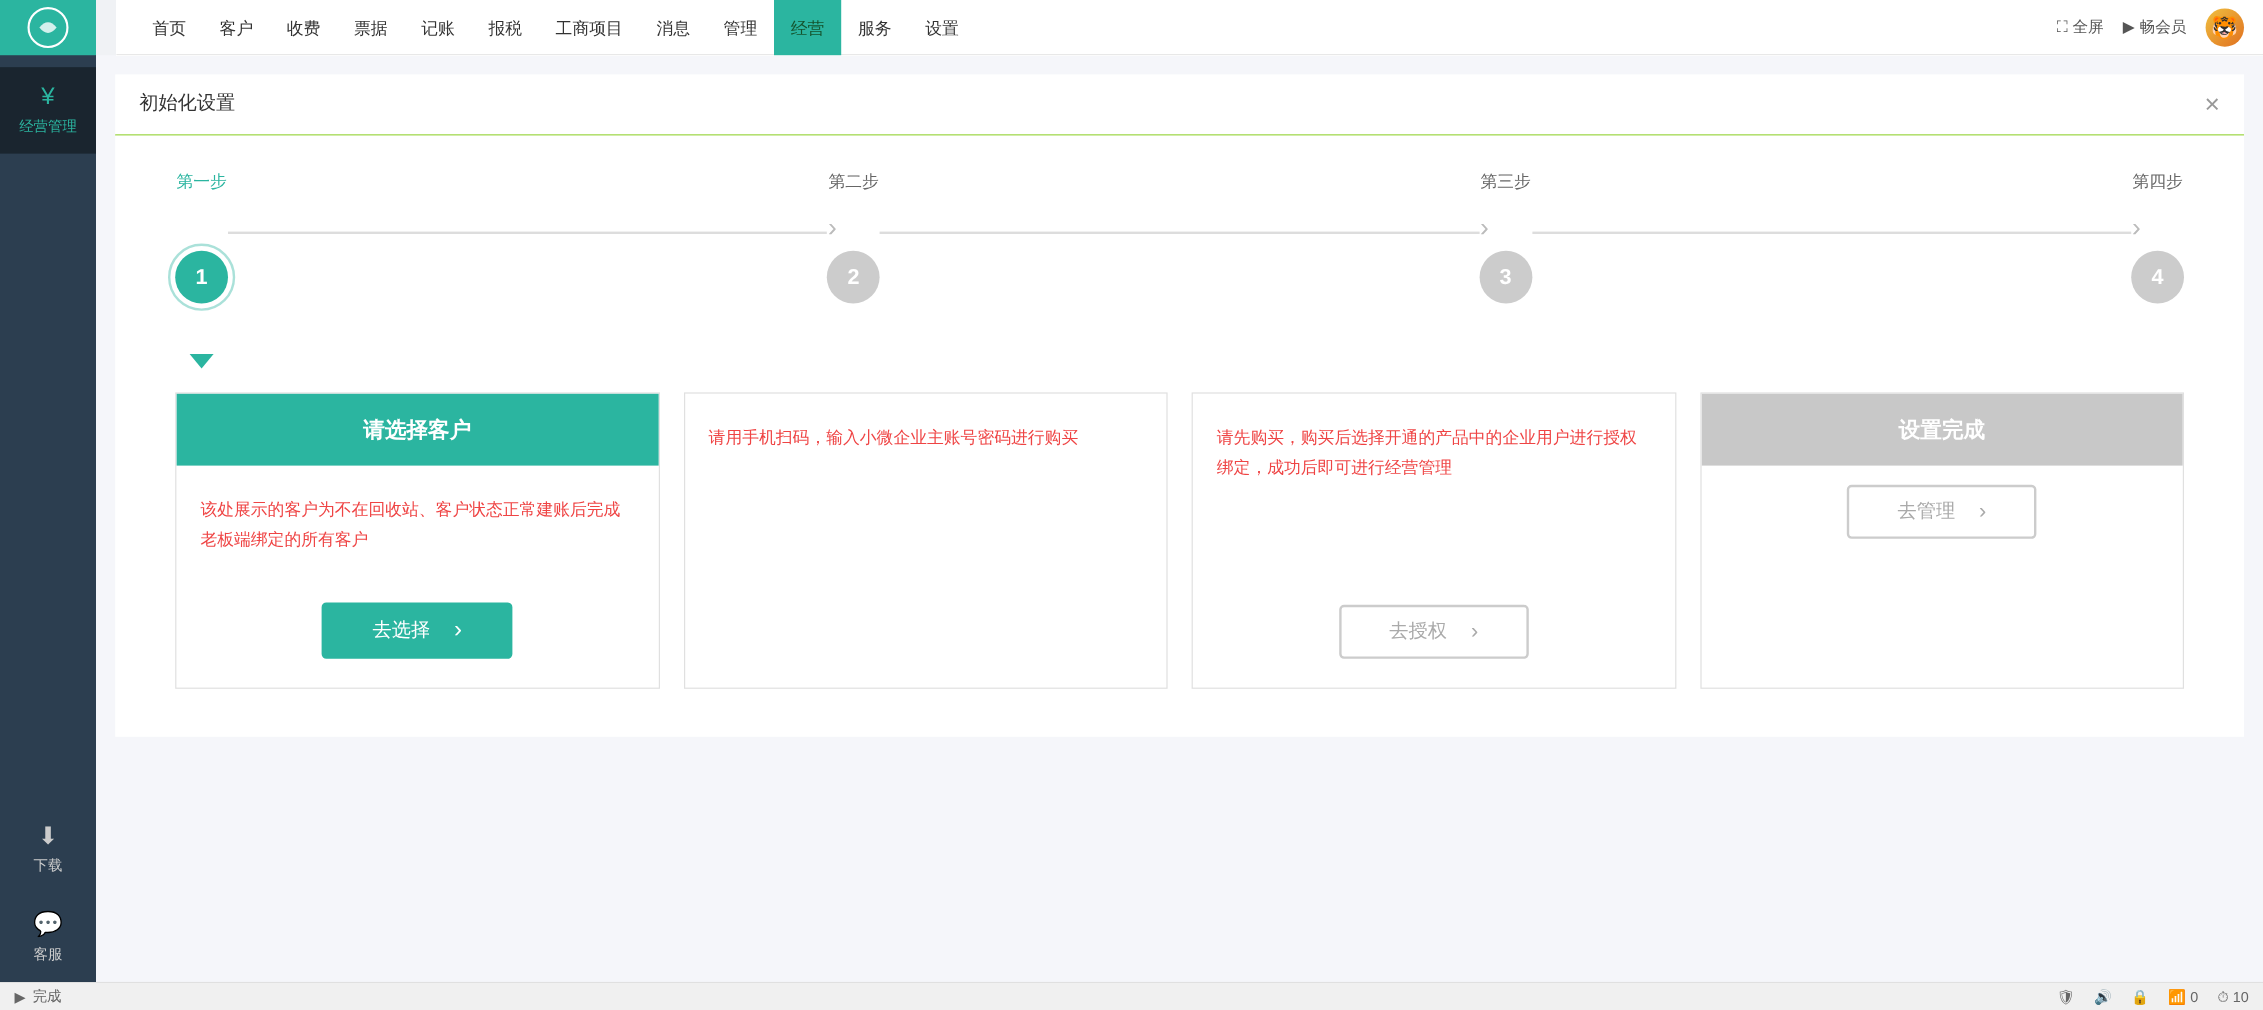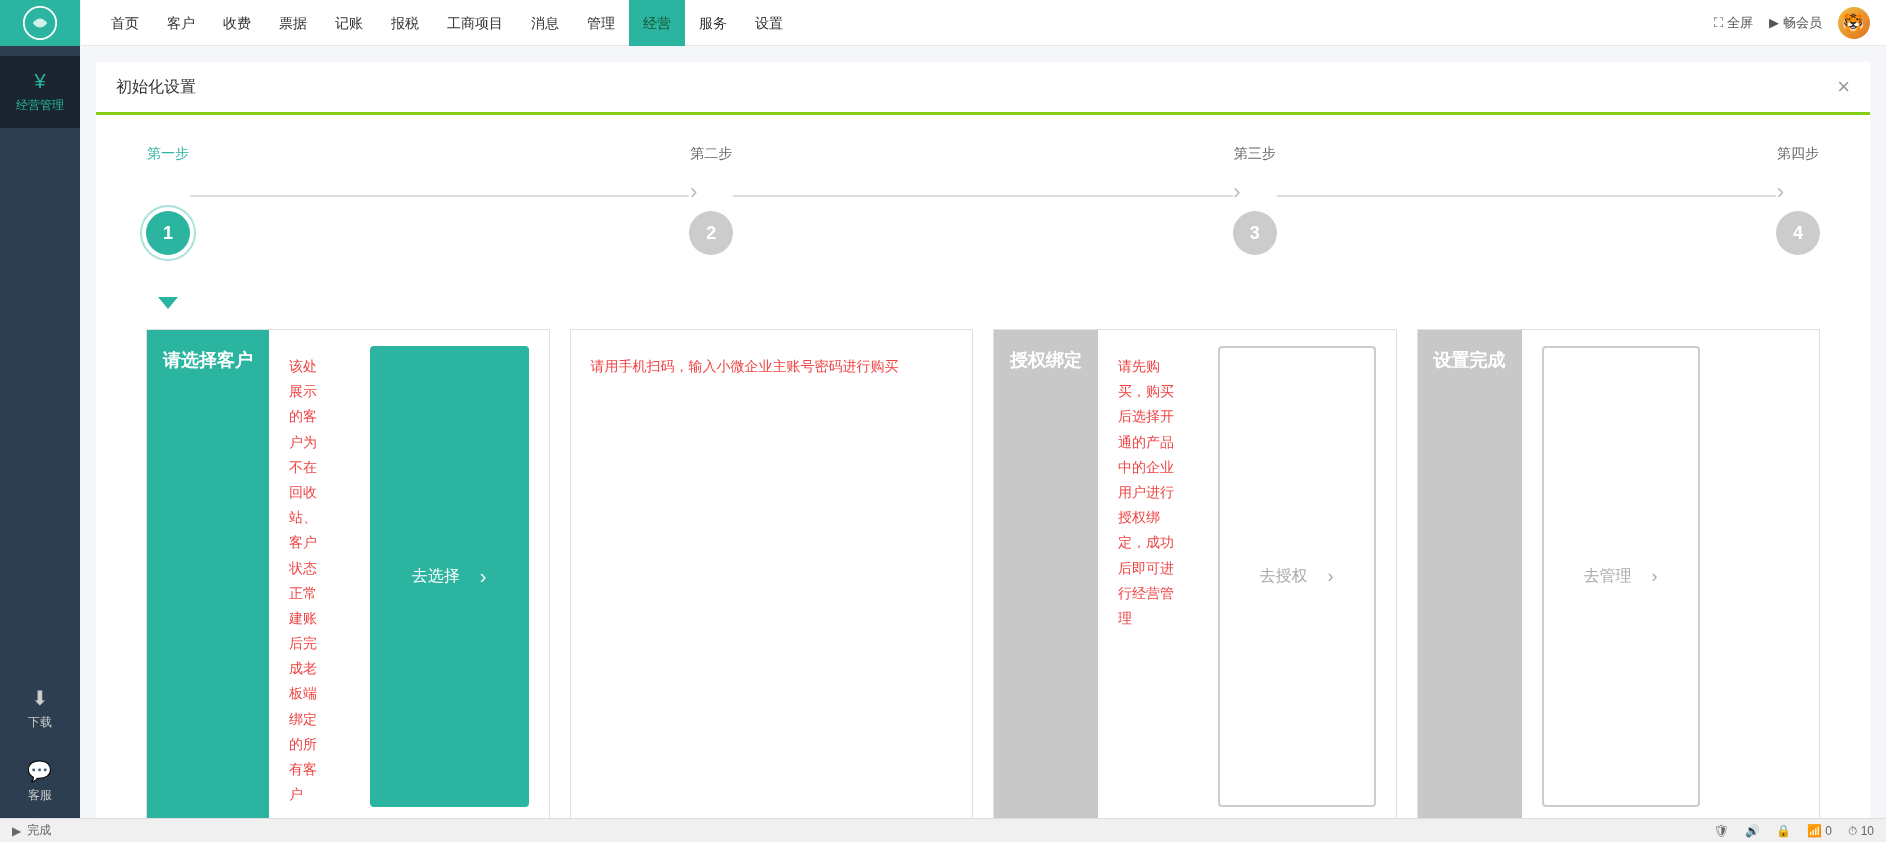--- a/index.html
+++ b/index.html
@@ -7,21 +7,21 @@
 
     
     .top-nav {
       height: 46px;
       background: #fff;
       display: flex;
       align-items: center;
       padding: 0 16px;
       border-bottom: 1px solid #e8e8e8;
       position: fixed;
-      top: 0; left: 81px; right: 0;
+      top: 0; left: 97px; right: 0;
       z-index: 100;
     }
     .nav-logo {
       width: 80px;
       height: 46px;
       background: #2bb5a0;
       position: fixed;
       top: 0; left: 0;
       display: flex;
       align-items: center;
@@ -189,21 +189,21 @@
       gap: 20px;
       margin-top: 0;
     }
     .step-card {
       flex: 1;
       border: 1px solid #e0e0e0;
       border-radius: 0;
       overflow: hidden;
       background: #fff;
       display: flex;
-      flex-direction: row;
+      flex-direction: column;
     }
     .card-header {
       padding: 18px 16px;
       font-size: 18px;
       text-align: center;
       font-weight: bold;
       color: #fff;
     }
     .card-header.active-header { background: #2bb5a0; }
     .card-header.inactive-header { background: #c8c8c8; color: #fff; }
@@ -254,24 +254,24 @@
     .status-bar-right {
       margin-left: auto;
       display: flex;
       align-items: center;
       gap: 16px;
     }
 
     
     .page-header-container {
       background: #fff;
-      border-bottom: 3px solid #84cc16;
+      border-bottom: 1px solid #84cc16;
       padding: 14px 20px;
       display: flex;
-      align-items: flex-end;
+      align-items: flex-start;
       justify-content: space-between;
     }
     .content-area {
       background: #fff;
       padding: 30px 50px 40px;
     }
   </style>
 </head>
 <body>
 
@@ -397,23 +397,20 @@
 
       <div class="step-card">
         <div class="card-body">
           <span>请用手机扫码，输入小微企业主账号密码进行购买</span>
         </div>
         <div class="card-footer">
         </div>
       </div>
 
       <div class="step-card">
-        <div class="card-header inactive-header">
-          <span>授权绑定</span>
-        </div>
         <div class="card-body">
           <span>请先购买，购买后选择开通的产品中的企业用户进行授权绑定，成功后即可进行经营管理</span>
         </div>
         <div class="card-footer">
           <button class="card-btn outline">
             <span>去授权</span>
             <span style="font-size:18px;">›</span>
           </button>
         </div>
       </div>

